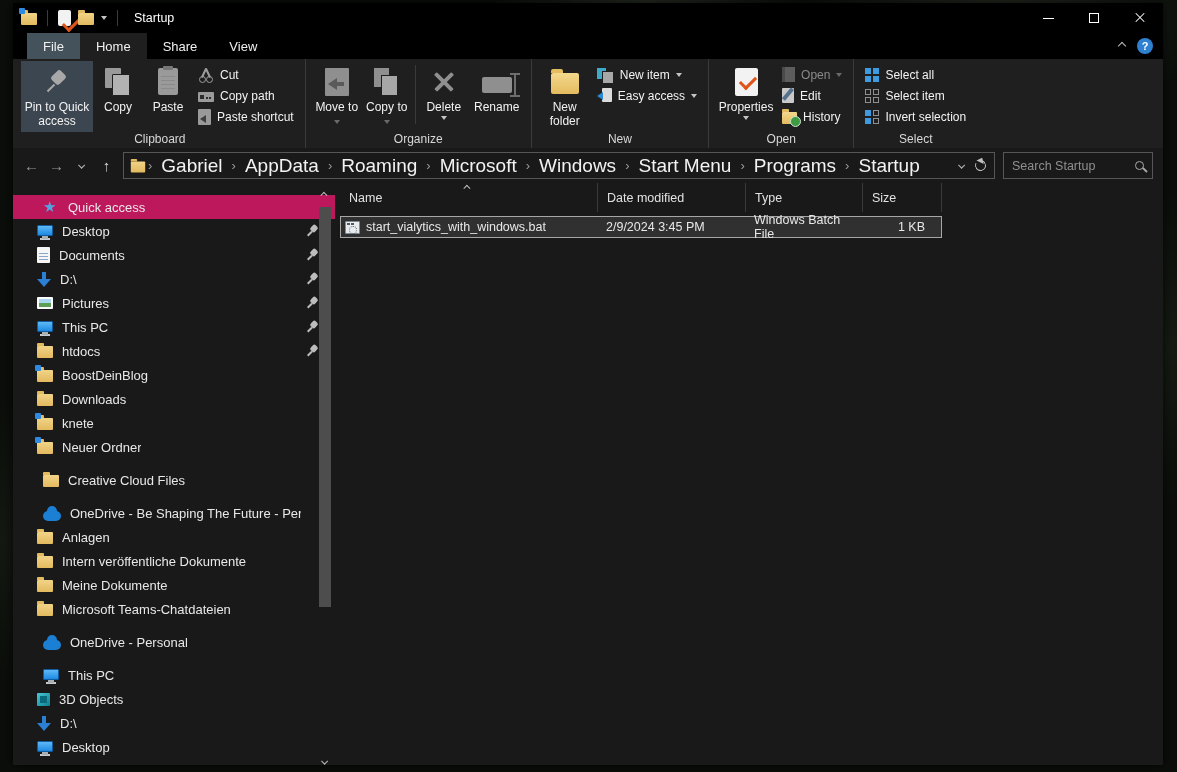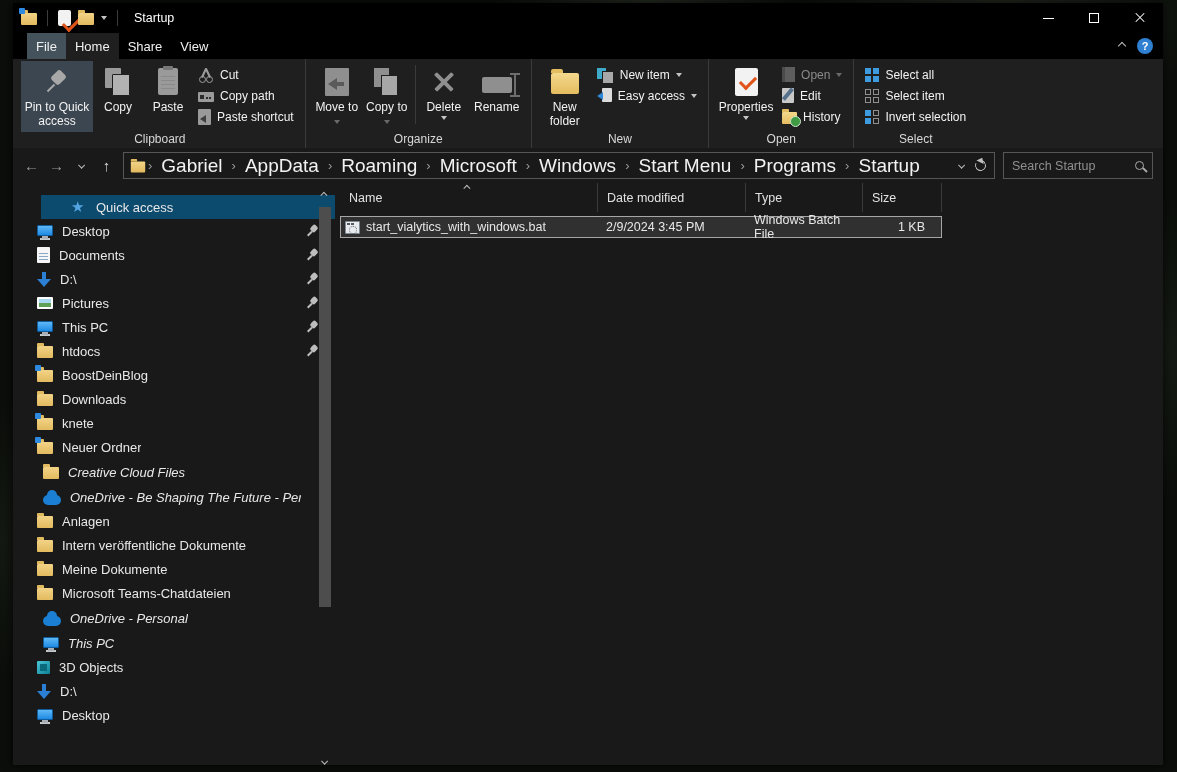--- a/index.html
+++ b/index.html
@@ -26,21 +26,21 @@
   .win-controls{margin-left:auto; display:flex; height:30px;}
   .win-btn{width:46px; height:30px; display:flex; align-items:center; justify-content:center; position:relative;}
   .glyph-min{width:11px; height:1px; background:#fff;}
   .glyph-max{width:10px; height:10px; border:1px solid #fff;}
   .glyph-close{width:12px; height:12px; position:relative;}
   .glyph-close::before,.glyph-close::after{content:""; position:absolute; left:0; top:5px; width:12px; height:1px; background:#fff;}
   .glyph-close::before{transform:rotate(45deg);} .glyph-close::after{transform:rotate(-45deg);}
 
   
   .tabrow{height:26px; background:#000; display:flex; align-items:stretch; padding-left:14px; position:relative; flex:0 0 auto;}
-  .tab{padding:0 9px; font-size:13px; color:#f0f0f0; display:flex; align-items:center;}
+  .tab{padding:0 16px; font-size:13px; color:#f0f0f0; display:flex; align-items:center;}
   .tab-file{background:#44525c;}
   .tab-active{background:#1f1f1f;}
   .tabrow-right{position:absolute; right:10px; top:5px; display:flex; align-items:center; gap:12px;}
   .help-badge{width:16px; height:16px; border-radius:50%; background:#2f80d0; color:#fff; font-size:11px; font-weight:bold; display:flex; align-items:center; justify-content:center;}
 
   
   .chev{display:inline-block; width:6px; height:6px; border-left:1.5px solid #bdbdbd; border-bottom:1.5px solid #bdbdbd;}
   .chev-up{transform:rotate(135deg);} .chev-down{transform:rotate(-45deg);}
   .chev-sm{width:4.5px; height:4.5px;}
   .caret{display:inline-block; width:0; height:0; border-left:3.5px solid transparent; border-right:3.5px solid transparent; border-top:4px solid #c4c4c4; vertical-align:middle;}
@@ -130,22 +130,22 @@
   .searchbox input{flex:1; min-width:0; background:transparent; border:0; outline:none; color:#c9c9c9; font-size:12.5px; font-family:Liberation Sans, sans-serif;}
   .searchbox input::placeholder{color:#8f8f8f;}
   .mag{width:9px; height:9px; border:1.7px solid #a9a9a9; border-radius:50%; position:relative; flex:0 0 auto;}
   .mag::after{content:""; position:absolute; width:6px; height:1.7px; background:#a9a9a9; transform:rotate(45deg); right:-5px; bottom:-2px;}
 
   
   .content{flex:1; display:flex; min-height:0;}
   .sidebar{width:322px; position:relative; padding-top:12px; overflow:hidden; flex:0 0 auto;}
   .sb-item{height:24px; display:flex; align-items:center; gap:9px; padding-left:24px; padding-right:34px; font-size:13px; position:relative; white-space:nowrap; overflow:hidden;}
   .sb-item.lvl0{padding-left:30px;}
-  .sb-item.gap{margin-top:1px;font-style:italic;}
-  .sb-item.selected{background:#0c4a6e;margin-left:28px;}
+  .sb-item.gap{margin-top:9px;}
+  .sb-item.selected{background:#be185d;}
   .sb-label{overflow:hidden; text-overflow:clip; white-space:nowrap;}
   .sb-pin{position:absolute; right:16px; top:6px;}
 
   
   .ic-folder{width:16px; height:12px; background:linear-gradient(#f2d386,#e2ba5f); border-radius:1px; margin-top:2px;}
   .ic-folder::before{content:""; position:absolute; top:-3px; left:0; width:7px; height:3px; background:#e2ba5f; border-radius:1px 1px 0 0;}
   .sync::after{content:""; position:absolute; left:-2px; top:-5px; width:6px; height:6px; background:#2e8ae0; border-radius:1px;}
   .ic-monitor{width:16px; height:11px; background:linear-gradient(#5fb8f5,#1e8ae4); border:1px solid #0f5d9e; border-radius:1px; margin-top:-2px;}
   .ic-monitor::after{content:""; position:absolute; left:4px; bottom:-4px; width:6px; height:3px; background:#aab0b6;}
   .ic-monitor::before{content:""; position:absolute; left:2px; bottom:-5px; width:10px; height:1.5px; background:#c4c9cd;}

